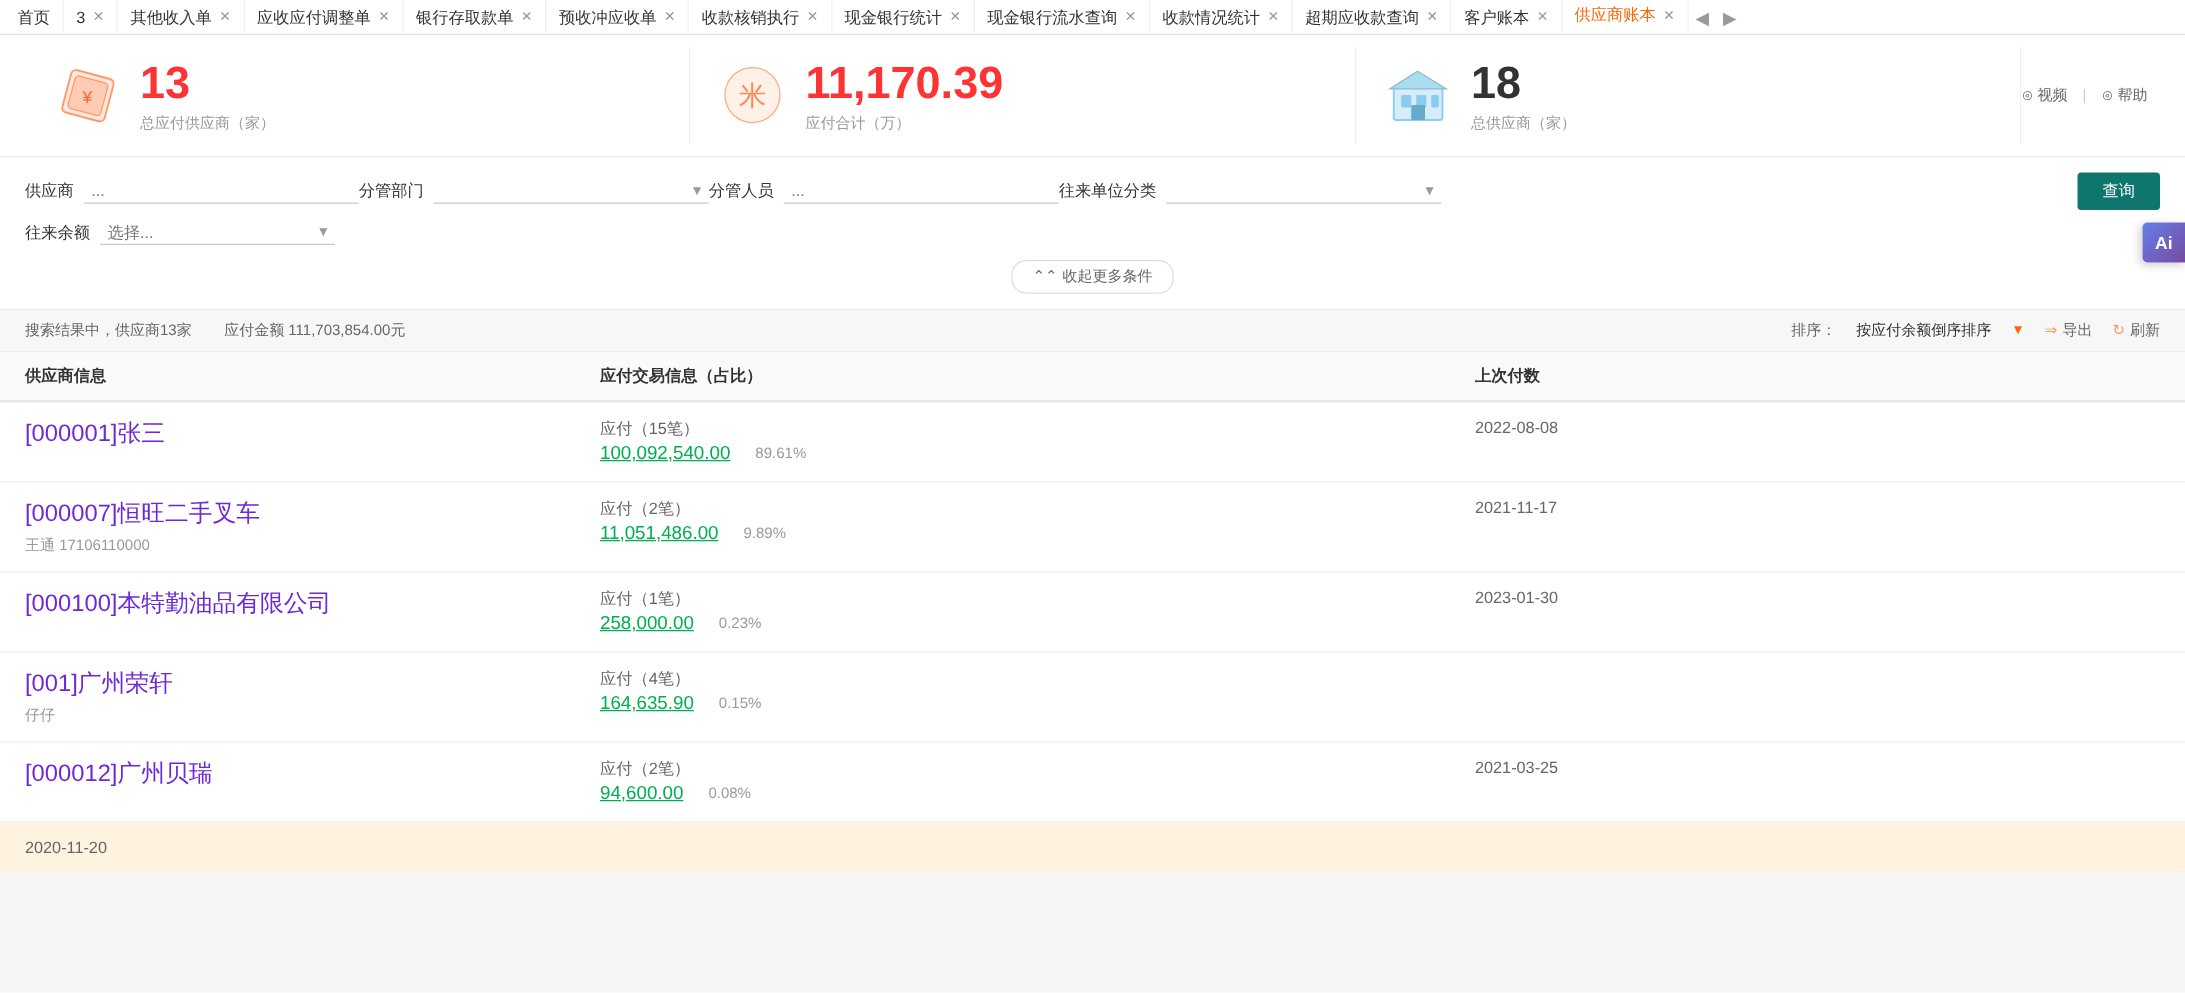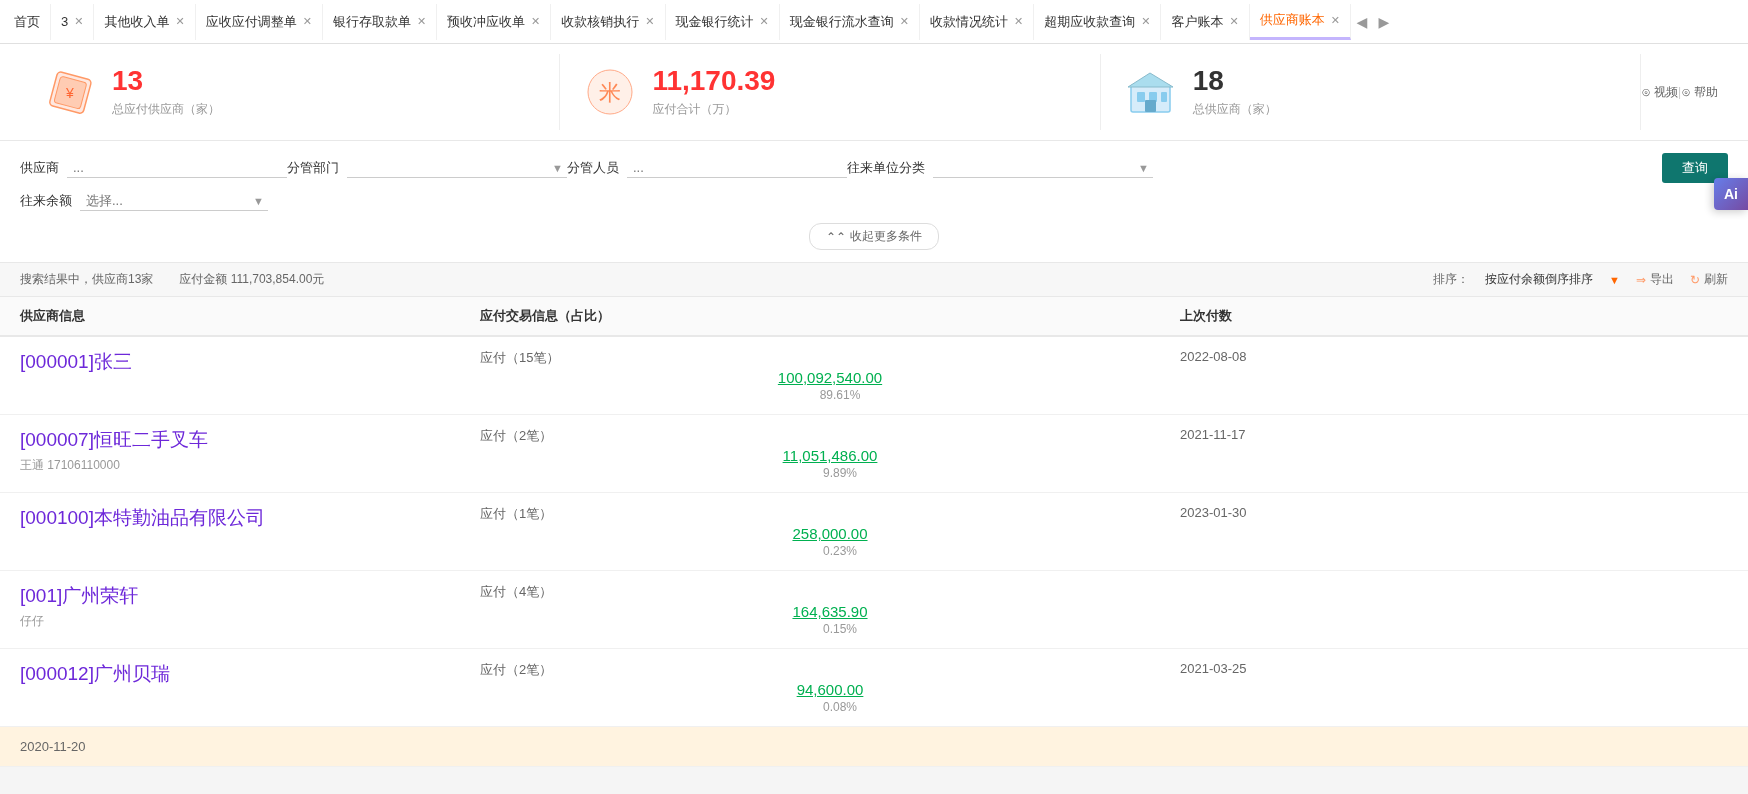--- a/index.html
+++ b/index.html
@@ -1,21 +1,21 @@
 <!DOCTYPE html>
 <html><head>
   <meta charset="utf-8">
   <style>
     * { box-sizing: border-box; margin: 0; padding: 0; font-family: 'Microsoft YaHei', SimSun, sans-serif; }
     body { background: #f5f5f5; font-size: 13px; color: #333; width: 1748px; overflow-x: hidden; }
 
     
     .top-nav {
       display: flex; align-items: center; background: #fff; border-bottom: 1px solid #e0e0e0;
-      height: 44px; padding: 0 4px; overflow: hidden;
+      height: 28px; padding: 0 4px; overflow: hidden;
     }
     .nav-item {
       display: flex; align-items: center; padding: 0 10px; height: 36px; white-space: nowrap;
       cursor: pointer; font-size: 13px; color: #333; border-right: 1px solid #f0f0f0;
       position: relative;
     }
     .nav-item.active { color: #ff6600; border-bottom: 3px solid #c4b5fd; }
     .nav-item .close-btn { margin-left: 6px; color: #999; font-size: 11px; cursor: pointer; }
     .nav-arrow { width: 22px; height: 36px; display: flex; align-items: center; justify-content: center; cursor: pointer; color: #999; font-size: 14px; }
 
@@ -23,25 +23,25 @@
     .summary-bar {
       display: flex; background: #fff; border-bottom: 1px solid #e8e8e8; padding: 10px 20px; align-items: center; gap: 0;
     }
     .summary-card {
       display: flex; align-items: center; gap: 12px; flex: 1; padding: 8px 20px; border-right: 1px solid #eee;
     }
     .summary-card:last-of-type { border-right: none; }
     .card-icon { width: 60px; height: 60px; display: flex; align-items: center; justify-content: center; }
     .card-icon svg { width: 55px; height: 55px; }
     .card-info { display: flex; flex-direction: column; }
-    .card-number { font-size: 28px; font-weight: bold; color: #ff3333; line-height: 1.1; }
+    .card-number { font-size: 36px; font-weight: bold; color: #ff3333; line-height: 1.1; }
     .card-number.black { color: #333; }
     .card-label { font-size: 12px; color: #999; margin-top: 4px; }
 
-    .top-right-links { display: flex; align-items: center; font-size: 12px; color: #666; margin-left: auto; padding-right: 10px; }
+    .top-right-links { display: flex; align-items: center; gap: 12px; font-size: 12px; color: #666; margin-left: auto; padding-right: 10px; }
     .top-right-links span { cursor: pointer; color: #666; }
 
     
     .filter-area {
       background: #fff; padding: 12px 20px 8px; border-bottom: 1px solid #e8e8e8;
     }
     .filter-row { display: flex; align-items: center; margin-bottom: 8px; }
     .filter-item { display: flex; align-items: center; gap: 8px; }
     .filter-label { font-size: 13px; color: #333; white-space: nowrap; }
     .filter-input {
@@ -86,21 +86,21 @@
       display: flex; padding: 12px 20px; border-bottom: 1px solid #f0f0f0; align-items: flex-start;
       cursor: pointer;
     }
     .table-row.highlighted { background: #fff3e0; }
     .supplier-name { color: #6d28d9; font-size: 19px; cursor: pointer; }
     .supplier-contact { font-size: 12px; color: #999; margin-top: 4px; }
     .transaction-info { display: flex; flex-direction: column; }
     .trans-label { font-size: 13px; color: #666; }
     .trans-amount { font-size: 15px; color: #00b050; font-weight: 500; text-decoration: underline; cursor: pointer; margin: 2px 0; }
     .trans-percent { font-size: 12px; color: #999; margin-left: 20px; }
-    .trans-row { display: flex; align-items: center; gap: 0; flex-direction: column; }
+    .trans-row { display: flex; align-items: center; gap: 0; }
     .last-pay { font-size: 13px; color: #666; display: flex; align-items: center; }
 
     
     .table-scroll { max-height: 480px; overflow-y: auto; }
 
     
     .ai-float {
       position: fixed; right: 0; top: 178px; background: linear-gradient(135deg, #667eea, #764ba2);
       color: #fff; padding: 8px 10px; border-radius: 4px 0 0 4px; font-size: 14px; font-weight: bold;
       cursor: pointer; z-index: 100; box-shadow: -2px 2px 8px rgba(0,0,0,0.2);

